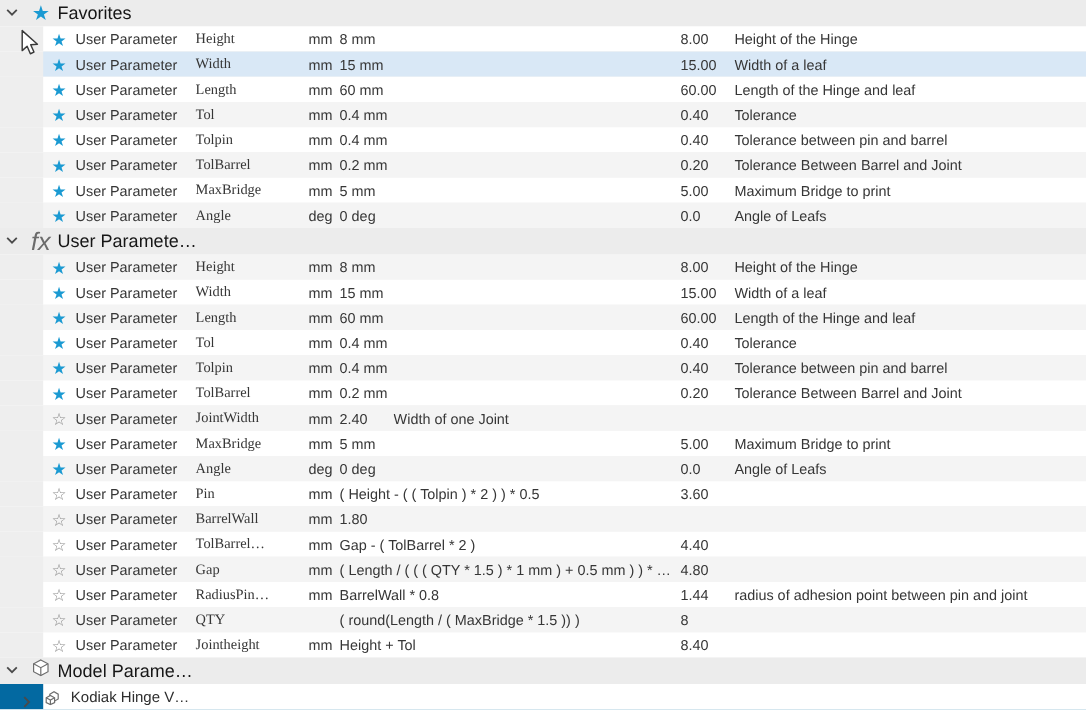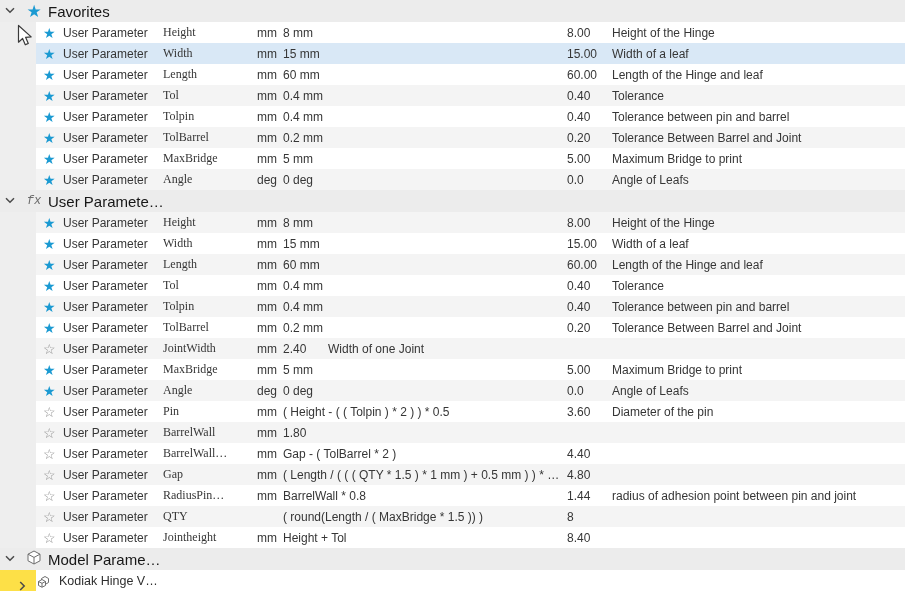--- a/index.html
+++ b/index.html
@@ -25,23 +25,23 @@
   .c-type{width:100px;}
   .c-name{width:77px;font-family:Liberation Serif, serif;}
   .c-unit{width:43px;padding-left:17px;}
   .c-expr{width:284px;}
   .c-val{width:45px;}
   .c-com{flex:1 1 auto;min-width:0;}
 
   .star-filled{color:#1b9ad2;font-size:14px;line-height:14px;}
   .star-empty{color:#8f8f8f;font-size:14px;line-height:14px;}
   .hstar{color:#1b9ad2;font-size:17px;line-height:17px;}
-  .fx-glyph{font-family:Liberation Mono, monospace;font-style:italic;color:#6b6b6b;font-size:12px;line-height:15px;}
-
-  .child-row{height:21px;display:flex;position:relative;padding-left:36px;background:#fde047;box-sizing:border-box;text-align:center;}
+  .fx-glyph{font-family:Liberation Sans, sans-serif;font-style:italic;color:#6b6b6b;font-size:21px;line-height:15px;}
+
+  .child-row{height:21px;display:flex;position:relative;padding-left:36px;background:#0369a1;box-sizing:border-box;text-align:center;}
   .child-inner{flex:1;display:flex;align-items:center;background:#ffffff;font-size:12.5px;color:#2e2e2e;}
   .child-row .chev{position:absolute;left:19px;top:7px;}
   .child-inner .cicon{display:flex;align-items:center;margin-left:1px;}
   .child-label{margin-left:6px;white-space:nowrap;}
 
   #cursor{position:absolute;left:17px;top:24px;z-index:10;pointer-events:none;}
   #bottom-fill{height:6px;background:#ffffff;}
 </style>
 </head>
 <body>
@@ -292,42 +292,41 @@
     <div class="prow shade-white">
     <div class="row-inner">
       <span class="cell c-star">
           <span class="star-empty">☆</span>
         </span>
       <span class="cell c-type">User Parameter</span>
       <span class="cell c-name">Pin</span>
       <span class="cell c-unit">mm</span>
       <span class="cell c-expr">( Height - ( ( Tolpin ) * 2 ) ) * 0.5</span>
       <span class="cell c-val">3.60</span>
-      <span class="cell c-com">Diameter of the pin</span>
     </div>
   </div>
     <div class="prow shade-gray">
     <div class="row-inner">
       <span class="cell c-star">
           <span class="star-empty">☆</span>
         </span>
       <span class="cell c-type">User Parameter</span>
       <span class="cell c-name">BarrelWall</span>
       <span class="cell c-unit">mm</span>
       <span class="cell c-val">1.80</span>
       <span class="cell c-com"></span>
     </div>
   </div>
     <div class="prow shade-white">
     <div class="row-inner">
       <span class="cell c-star">
           <span class="star-empty">☆</span>
         </span>
       <span class="cell c-type">User Parameter</span>
-      <span class="cell c-name">BarrelWall…</span>
+      <span class="cell c-name">TolBarrel…</span>
       <span class="cell c-unit">mm</span>
       <span class="cell c-expr">Gap - ( TolBarrel * 2 )</span>
       <span class="cell c-val">4.40</span>
       <span class="cell c-com"></span>
     </div>
   </div>
     <div class="prow shade-gray">
     <div class="row-inner">
       <span class="cell c-star">
           <span class="star-empty">☆</span>

